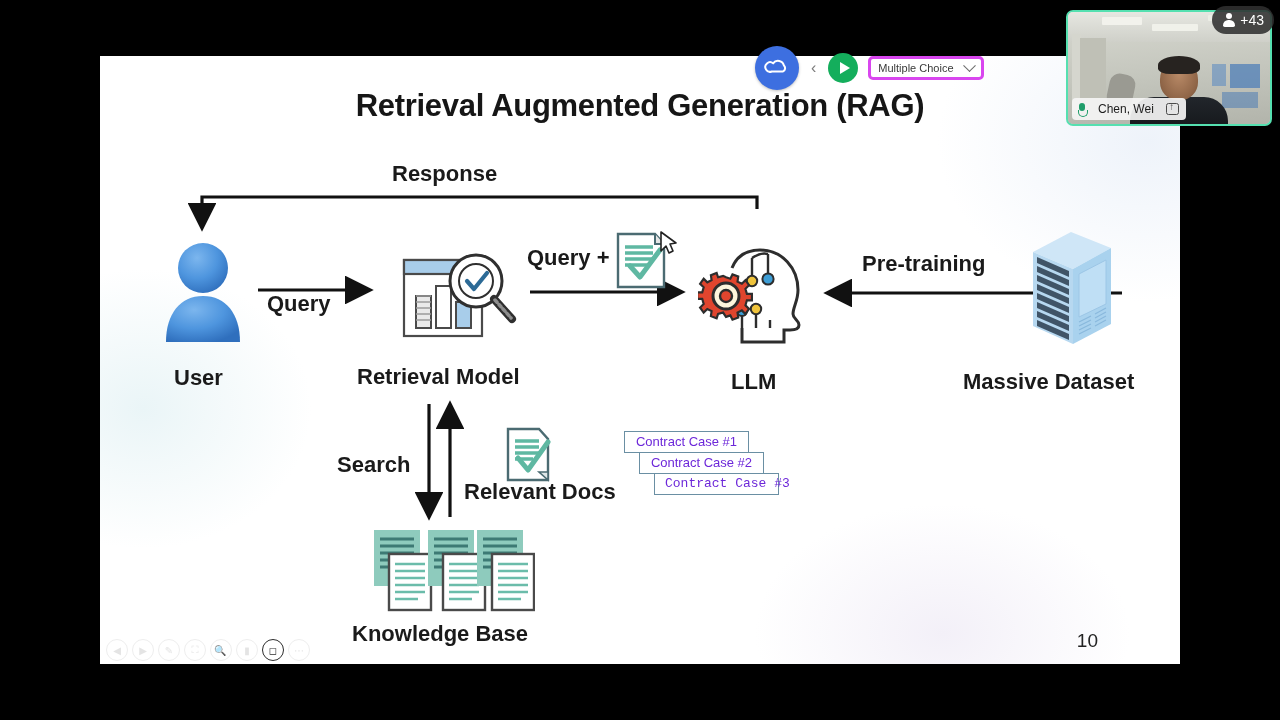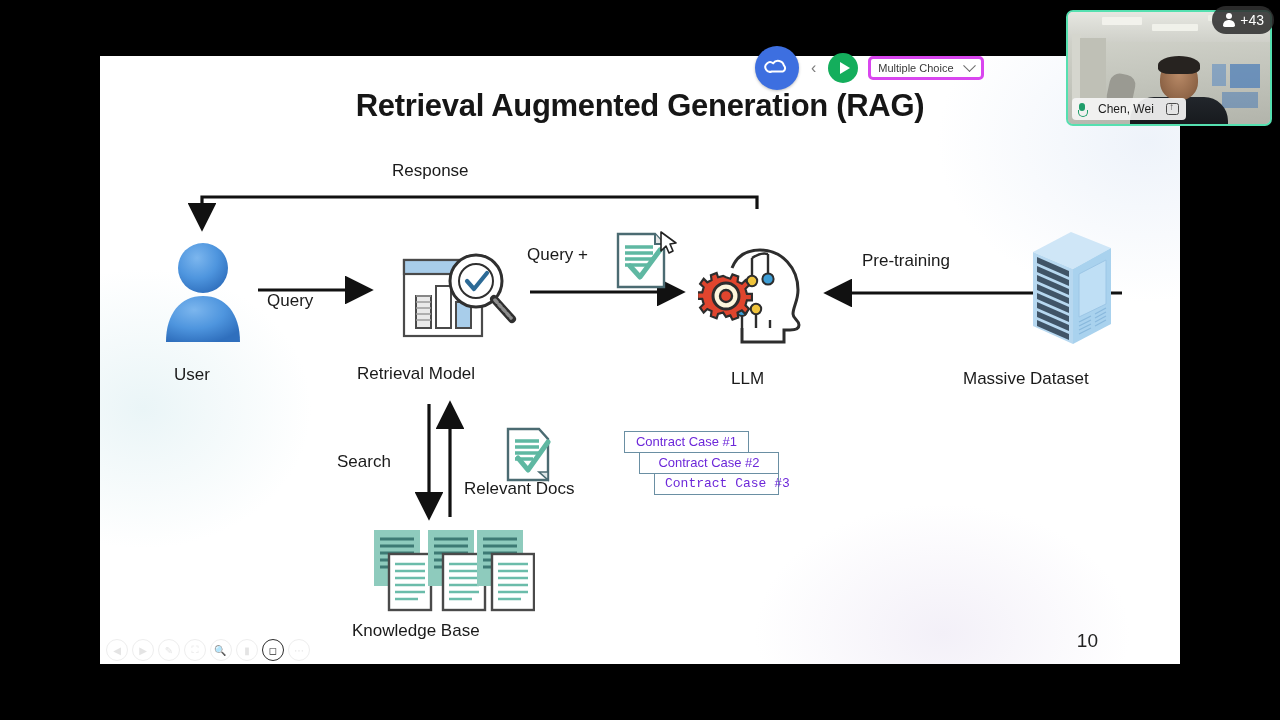--- a/index.html
+++ b/index.html
@@ -48,21 +48,21 @@
     letter-spacing: 0.1px;
     pointer-events: none;
   }
 
   
   .diagram { position: absolute; inset: 0; }
   .lbl {
     position: absolute; color: #1a1a1a;
     font-size: 22px; white-space: nowrap;
   }
-  .lbl.big { font-size: 17px; }
+  .lbl.big { font-size: 22px; font-weight: bold; }
 
   svg.arrows { position: absolute; inset: 0; width: 100%; height: 100%; pointer-events: none; }
 
   .icon-wrap { position: absolute; }
 
   
   .case-box {
     position: absolute;
     border: 1.4px solid #6a8fa3;
     background: #ffffff;
@@ -350,21 +350,21 @@
       <div class="icon-wrap" style="left:403px; top:370px; width:50px; height:58px;">
         <svg viewBox="0 0 50 58" width="50" height="58">
           <path d="M5,3 L36,3 L45,13 L45,54 L5,54 Z" fill="#fff" stroke="#4b6b72" stroke-width="2.4"></path>
           <path d="M36,46 L45,46 L45,54 Z" fill="#dfe7e8" stroke="#4b6b72" stroke-width="1.6"></path>
           <path d="M12,15 L36,15 M12,21 L36,21 M12,27 L36,27 M12,33 L30,33" stroke="#5fb8a2" stroke-width="3.3"></path>
           <path d="M15,32 L25,44 L45,16" fill="none" stroke="#5fb8a2" stroke-width="5" stroke-linecap="round" stroke-linejoin="round"></path>
         </svg>
       </div>
 
       <div class="case-box" style="left:524px; top:375px; width:125px;">Contract Case #1</div>
-      <div class="case-box" style="left:539px; top:396px; width:140px;">Contract Case #2</div>
+      <div class="case-box" style="left:539px; top:396px; width:125px;">Contract Case #2</div>
       <div class="case-box" style="left:554px; top:417px; width:125px;font-family:Liberation Mono, monospace;">Contract Case #3</div>
 
       <div class="icon-wrap" style="left:270px; top:470px; width:165px; height:90px;">
         <svg viewBox="0 0 165 90" width="165" height="90">
 
           <g>
             <rect x="4" y="4" width="46" height="56" fill="#8ecbbd"></rect>
             <path d="M10,13 L44,13 M10,20 L44,20 M10,27 L44,27 M10,34 L44,34 M10,41 L38,41" stroke="#3d7a74" stroke-width="3"></path>
             <rect x="19" y="28" width="42" height="56" fill="#fff" stroke="#4a4a4a" stroke-width="2.4"></rect>
             <path d="M25,38 L55,38 M25,45 L55,45 M25,52 L55,52 M25,59 L55,59 M25,66 L55,66 M25,73 L48,73" stroke="#6bbcaa" stroke-width="2.6"></path>

